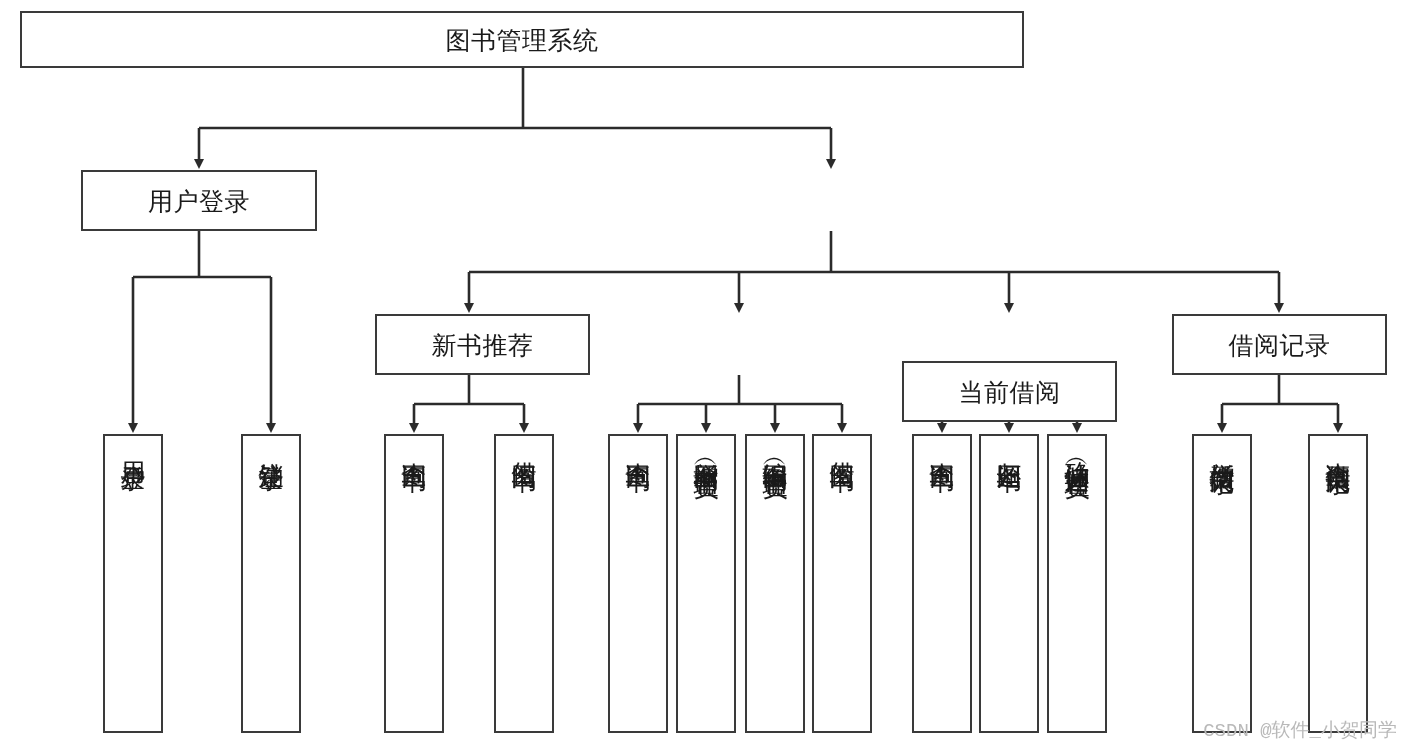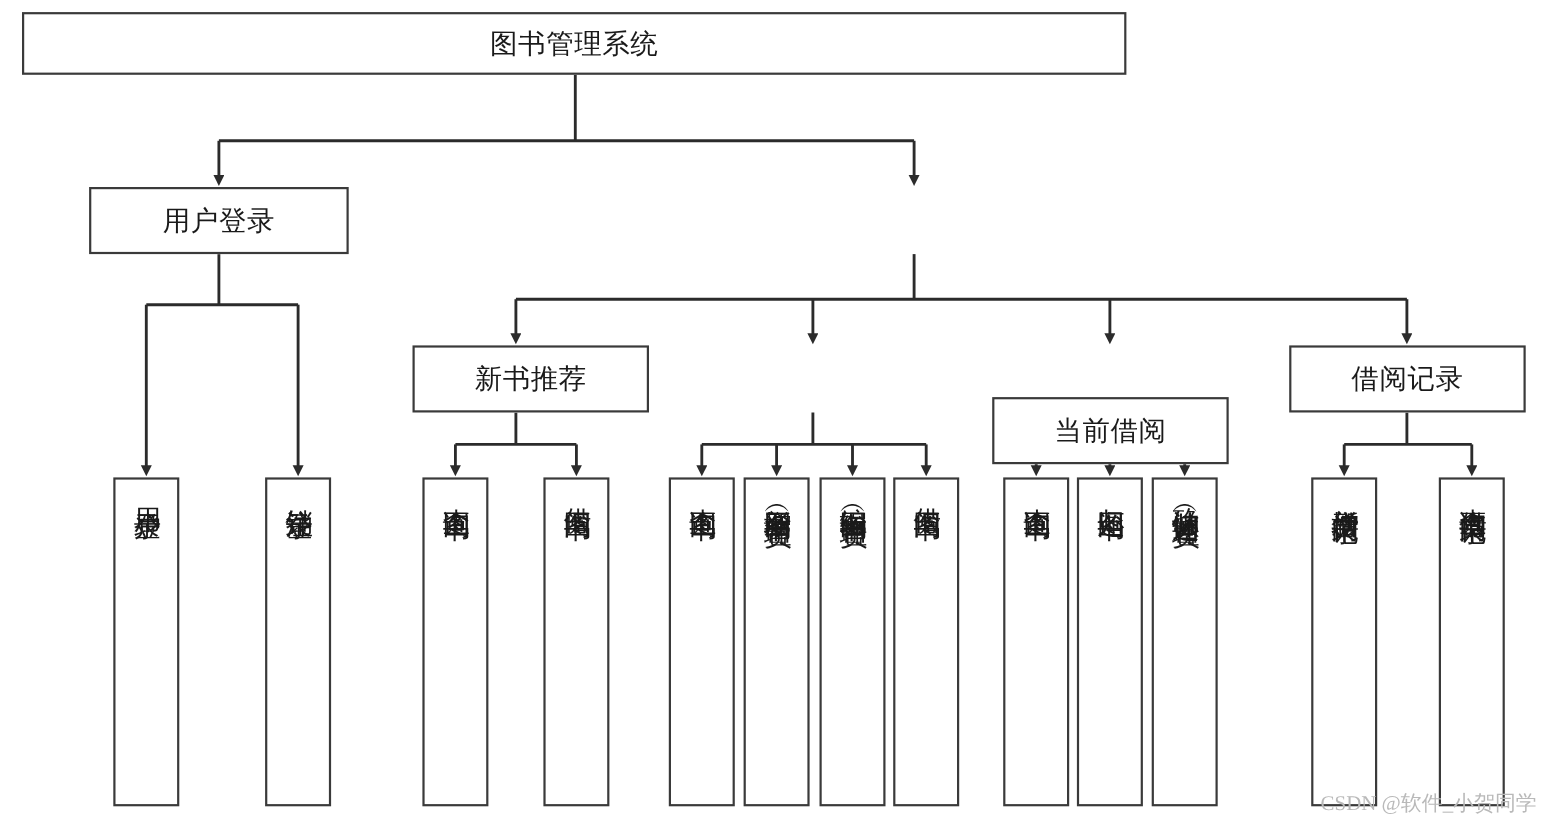--- a/index.html
+++ b/index.html
@@ -66,21 +66,21 @@
     white-space: nowrap;
   }
   #watermark {
     position: absolute;
     right: 8px;
     bottom: 4px;
     font-size: 19px;
     color: #b9b9b9;
     z-index: 5;
     white-space: nowrap;
-    font-family: Liberation Serif, serif;
+    font-family: Liberation Mono, monospace;
   }
 </style>
 </head>
 <body>
 
 <div id="canvas" style="background: rgb(255, 255, 255);">
 
   <svg id="wires" viewBox="0 0 1405 747" xmlns="http://www.w3.org/2000/svg">
     <defs>
       <marker id="ah" markerWidth="12" markerHeight="12" refX="1" refY="5" orient="auto" markerUnits="userSpaceOnUse">

